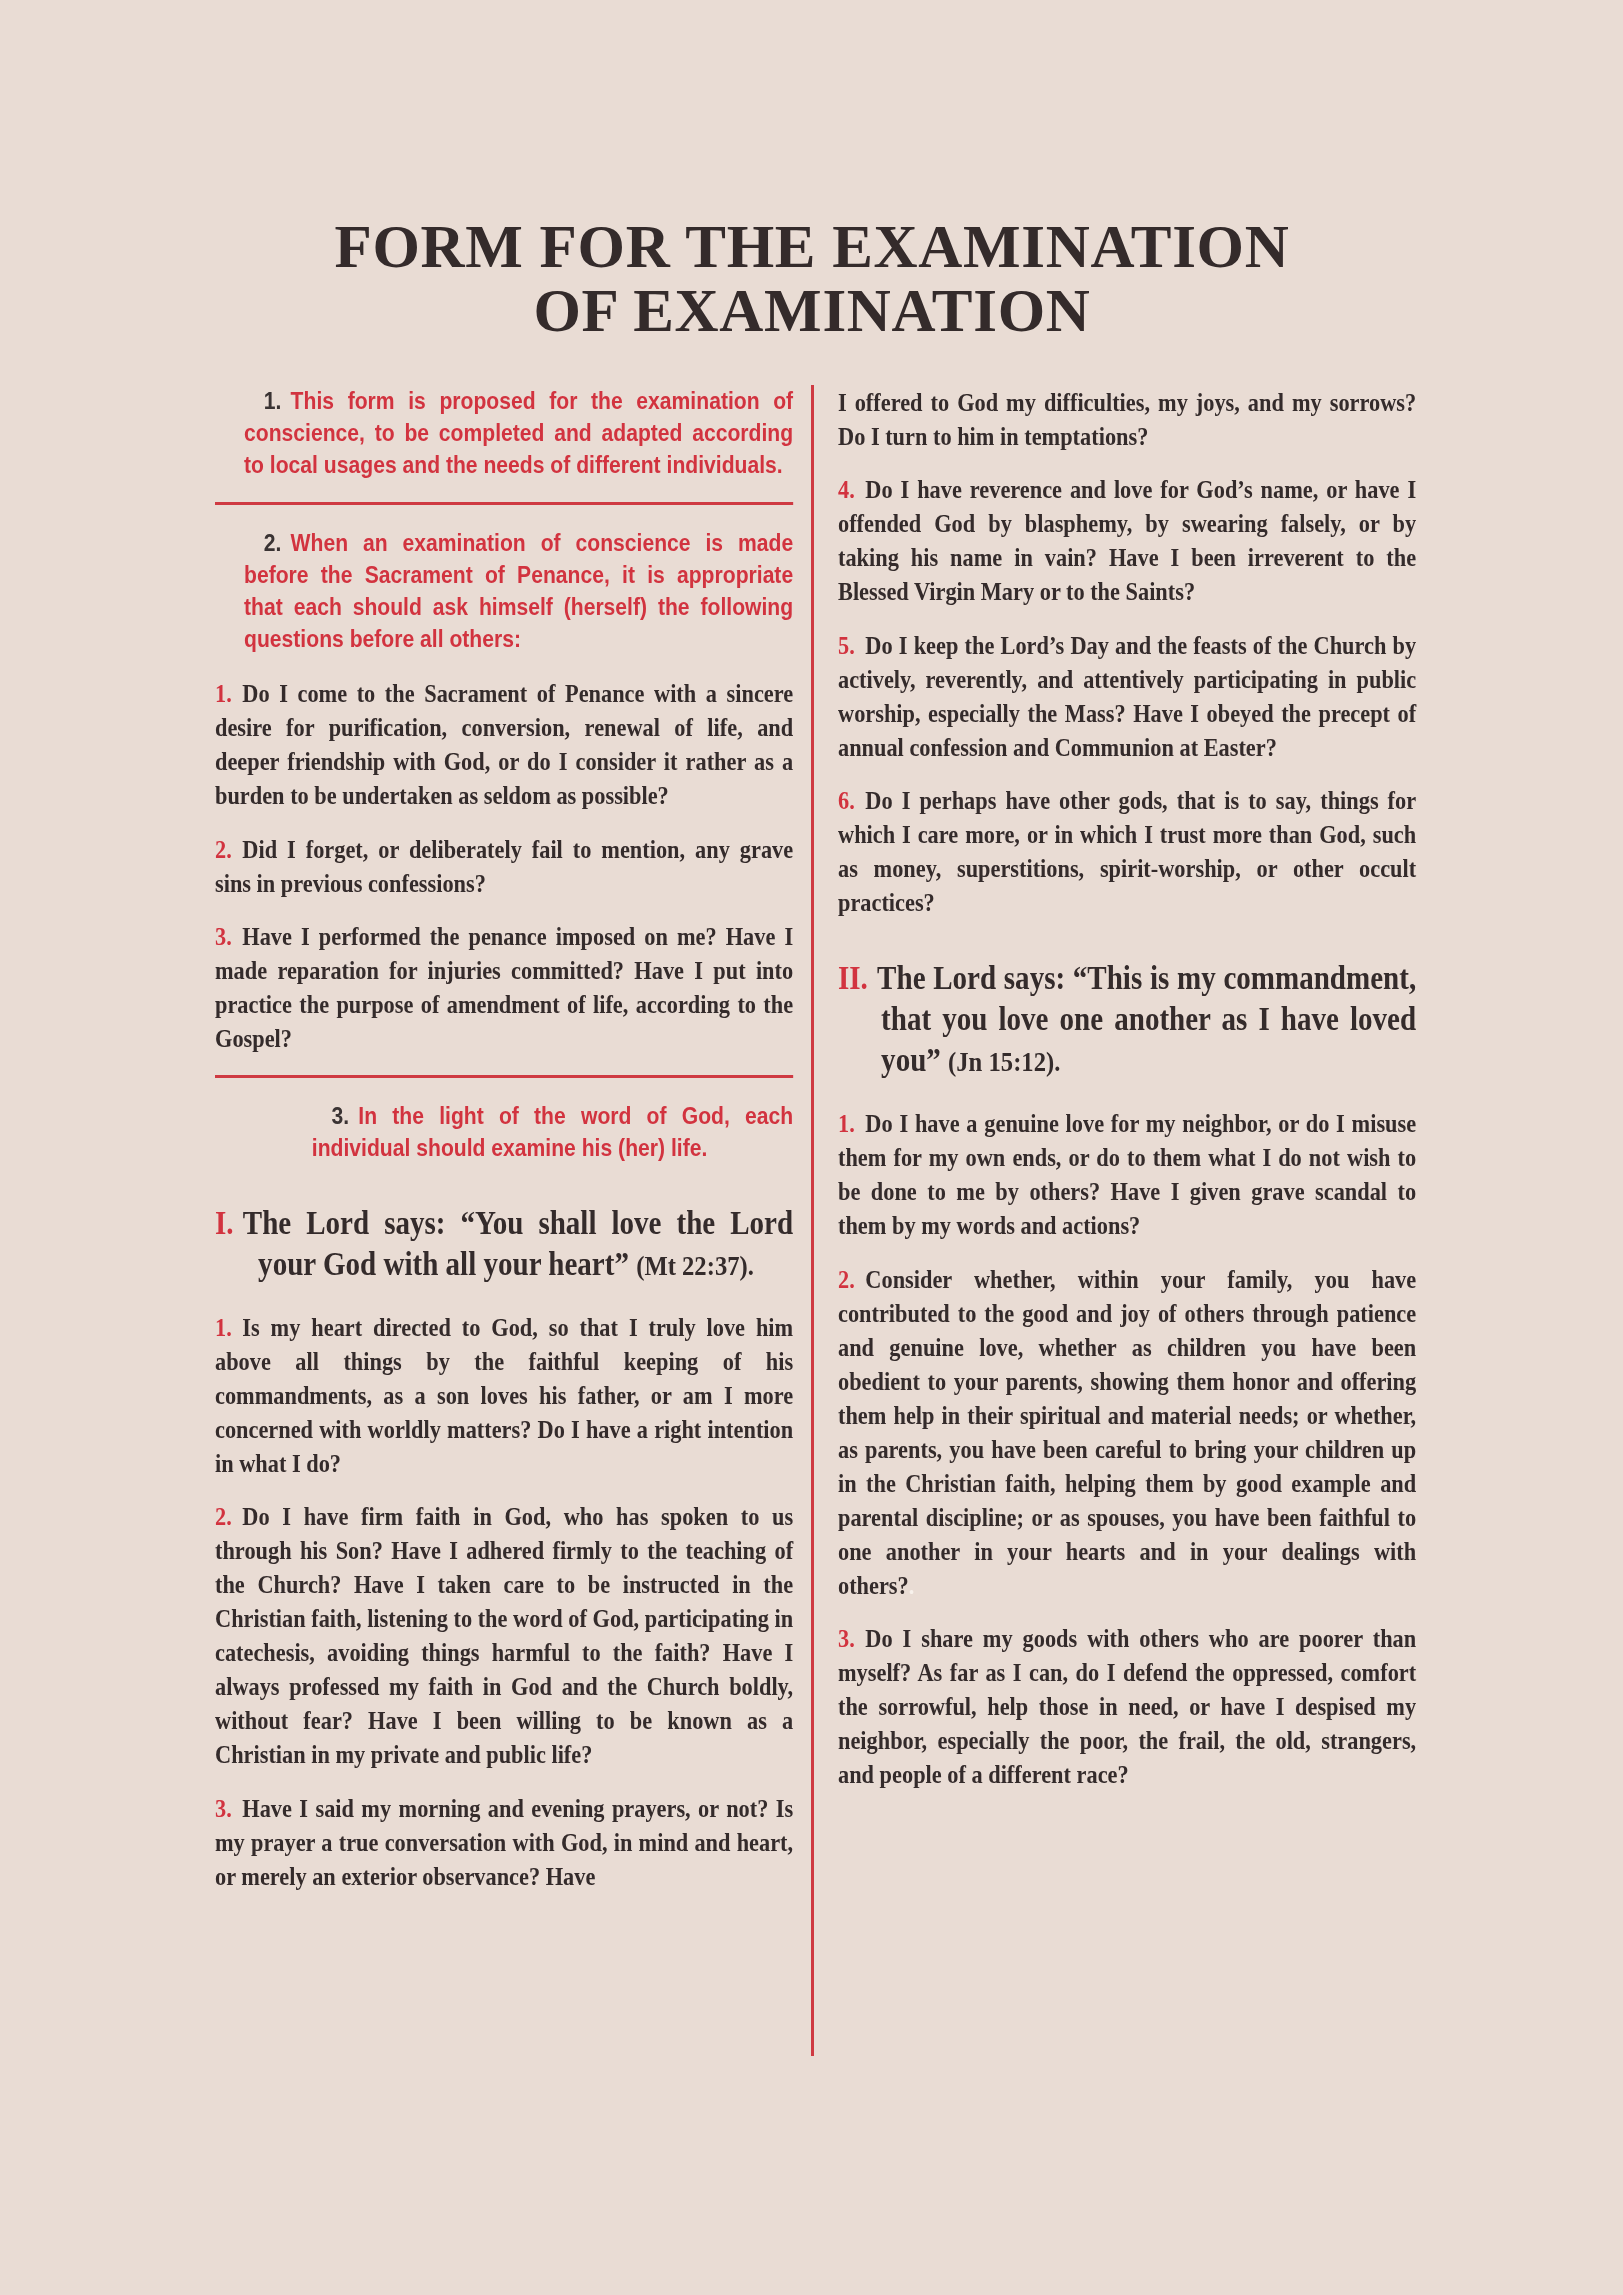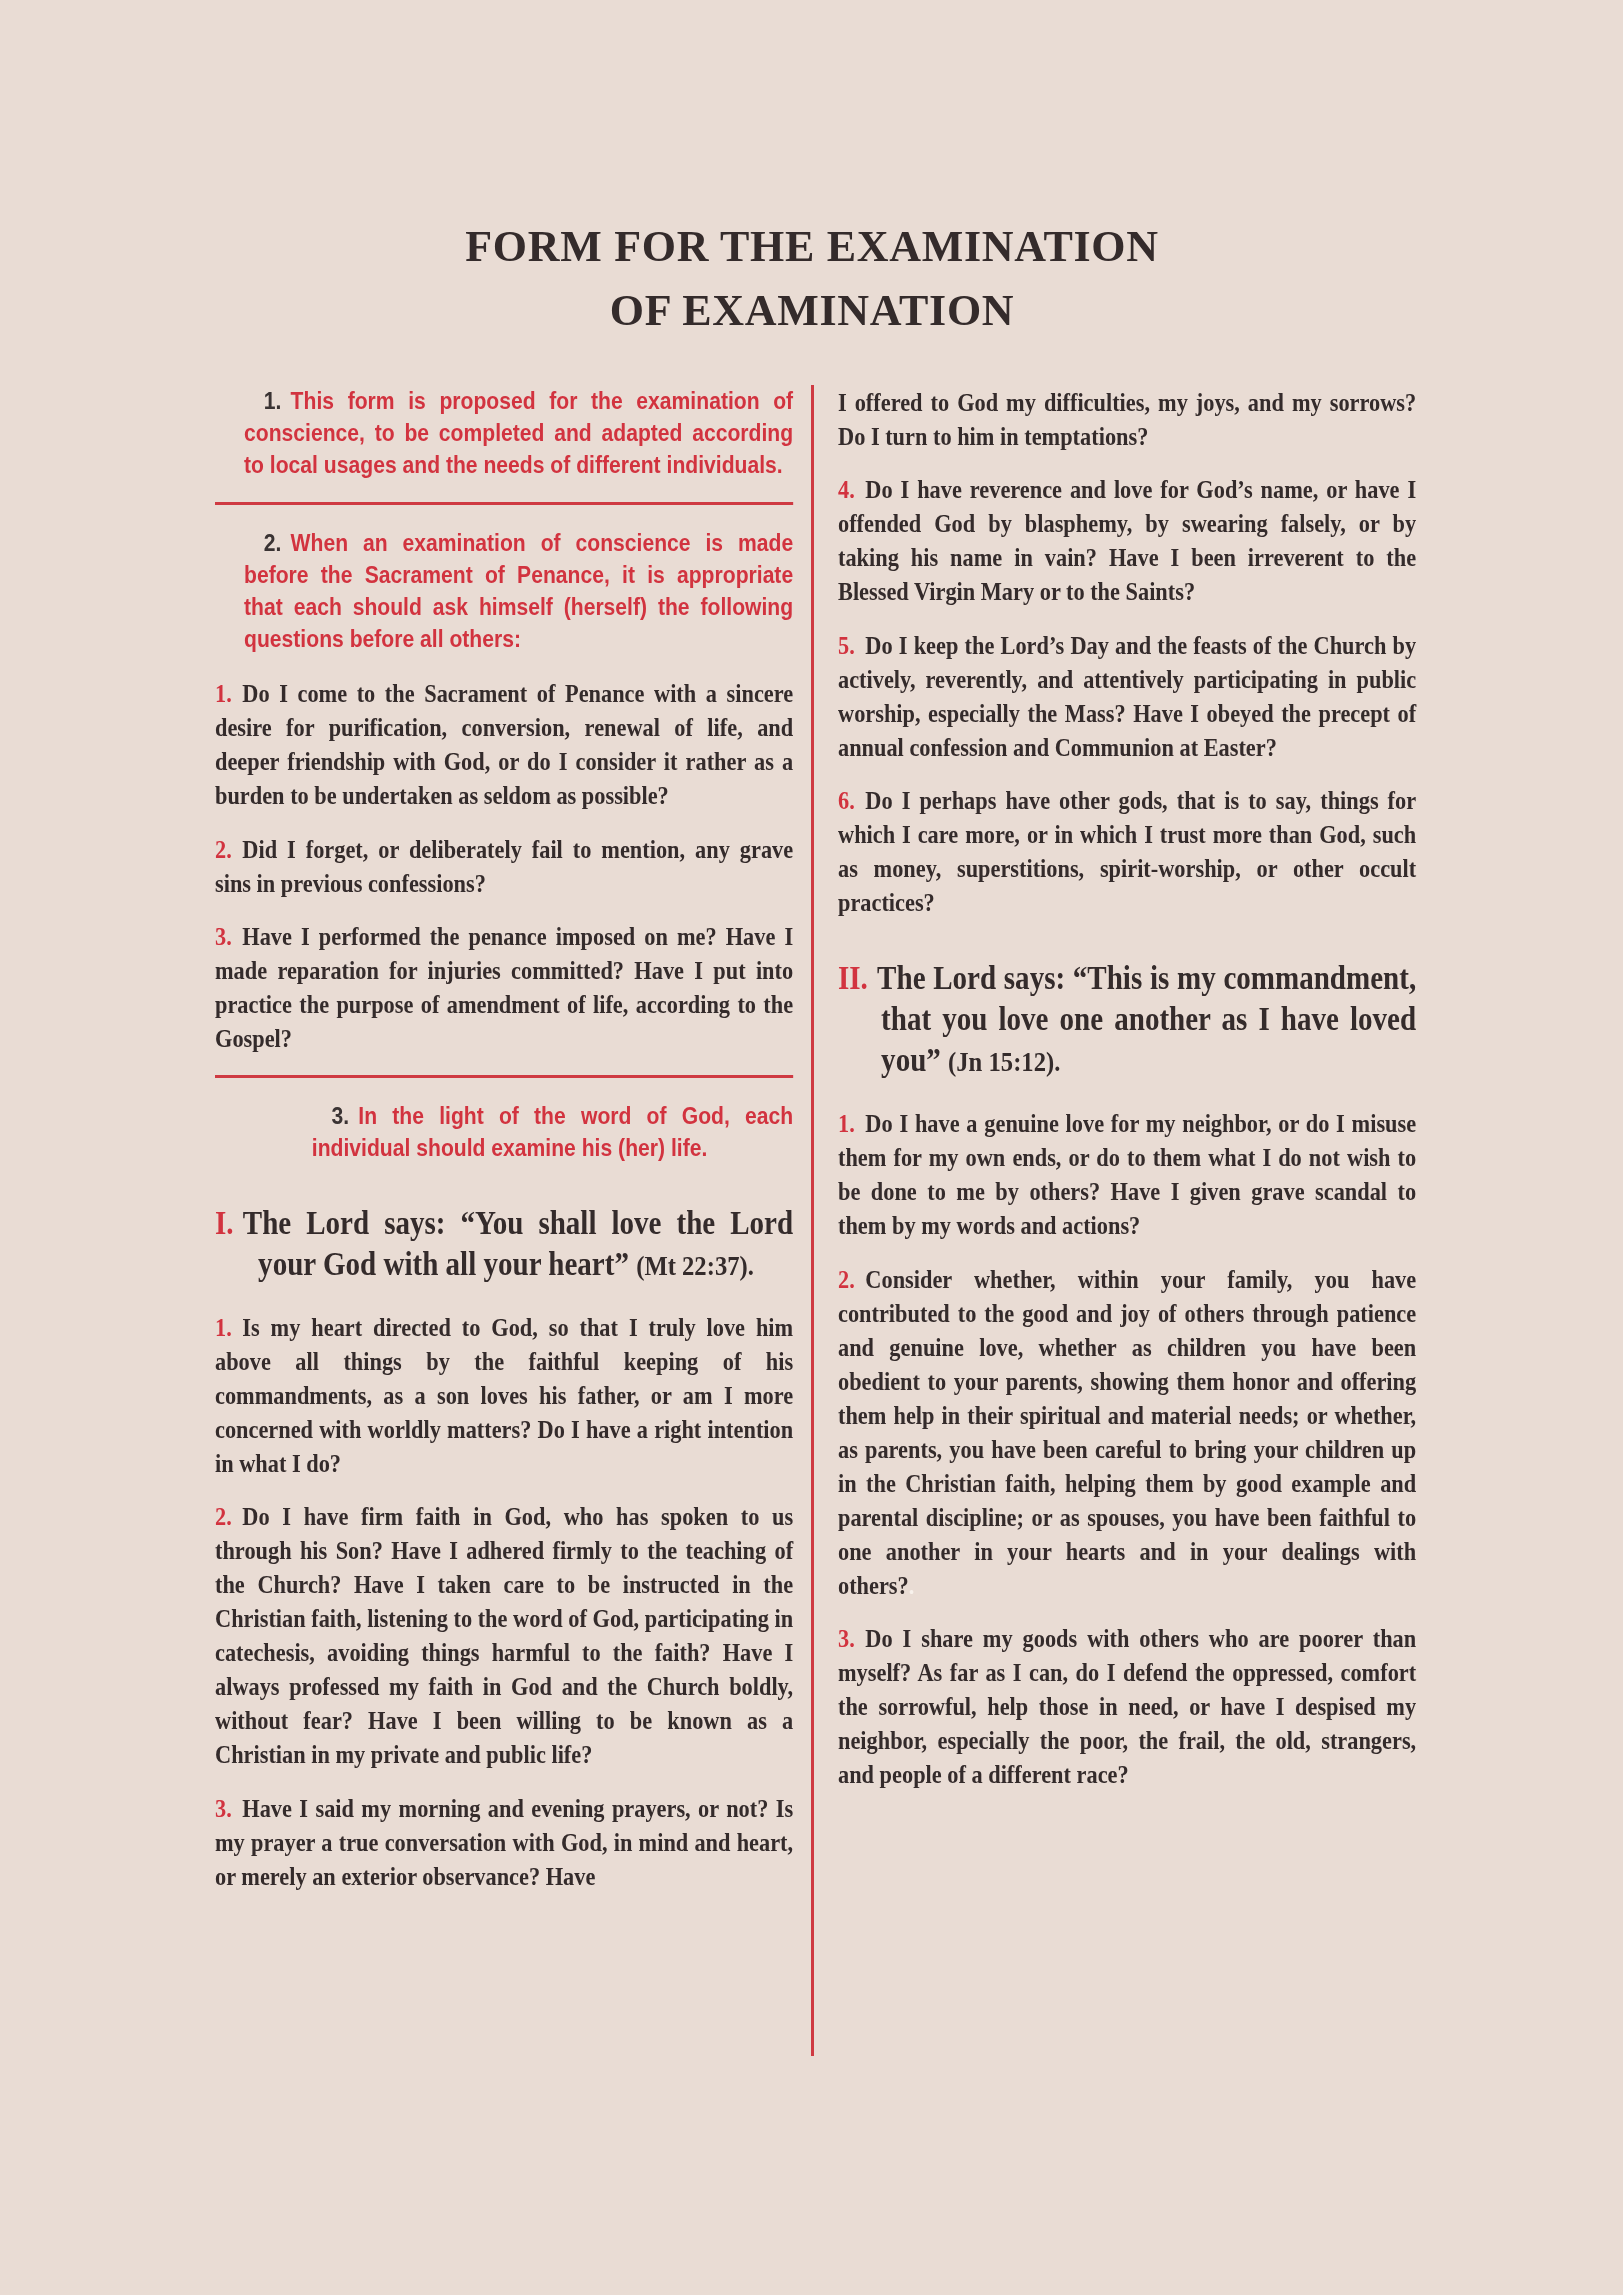--- a/index.html
+++ b/index.html
@@ -8,21 +8,21 @@
     width:1624px;height:2295px;
     background:#e9dcd4;
     overflow:hidden;
     font-family:"Liberation Serif",serif;
     color:#342b2b;
   }
   .title{
     position:absolute;top:215px;left:0;width:100%;
     text-align:center;
     font-weight:bold;
-    font-size:44px;line-height:64px;
+    font-size:61px;line-height:64px;
     letter-spacing:0.7px;
     color:#342b2b;
   }
   .vdivider{
     position:absolute;
     left:811px;top:385px;
     width:3px;height:1671px;
     background:#cf3a42;
   }
   .col{

